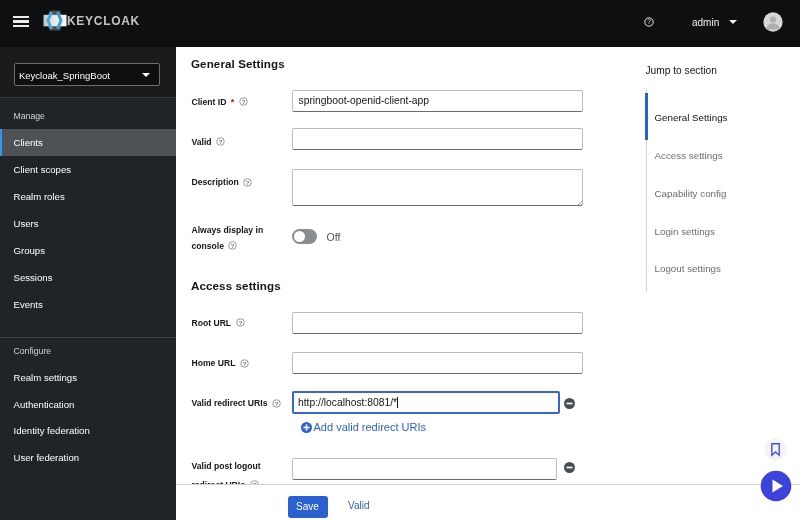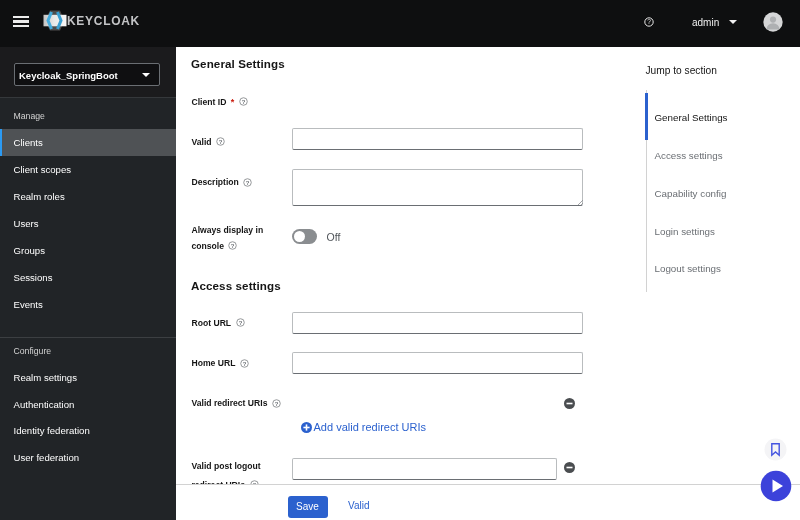--- a/index.html
+++ b/index.html
@@ -15,21 +15,21 @@
     letter-spacing:0.7px; color:#c3c4c6; }
   #adminTxt { position:absolute; left:692px; top:17px; font-size:10px; color:#f2f2f2; }
   #caret1 { position:absolute; left:729px; top:20px; width:0; height:0;
     border-left:4px solid transparent; border-right:4px solid transparent; border-top:4.5px solid #f2f2f2; }
 
   
   #sidebar { position:absolute; left:0; top:47px; width:176px; height:473px; background:#212427; }
   #sidetop { position:absolute; left:0; top:0; width:176px; height:51px; background:#1b1b1d;
     border-bottom:1px solid #35383b; }
   #realmSel { position:absolute; left:14px; top:16px; width:146px; height:23px; background:#0f0f11;
-    border:1px solid #6a6e73; border-radius:2px;font-weight:bold; }
+    border:1px solid #6a6e73; border-radius:2px; }
   #realmSel span { position:absolute; left:4px; top:6px; font-size:9.5px; color:#fff; }
   #realmCaret { position:absolute; right:9px; top:9px; width:0; height:0;
     border-left:4px solid transparent; border-right:4px solid transparent; border-top:4.5px solid #fff; }
   .navgroup { position:absolute; left:13.5px; font-size:8.7px; color:#d2d2d2; }
   .navitem { position:absolute; left:13.5px; font-size:9.6px; color:#fff; }
   #selrow { position:absolute; left:0; top:81.5px; width:176px; height:27px; background:#4f5255;
     border-left:2px solid #2b9af3; }
   #navdivider { position:absolute; left:0; top:290px; width:176px; height:1px; background:#3c3f42; }
 
   
@@ -134,20 +134,21 @@
     <div class="h2" style="top:9.5px">General Settings</div>
 
     <div class="lblrow" style="top:48.5px">
         <span>Client ID</span>
         <span class="red">*</span>
         <svg width="9" height="9" viewBox="0 0 10 10">
       <circle cx="5" cy="5" r="4.2" fill="none" stroke="#8a8d90" stroke-width="1"></circle>
       <text x="5" y="7.4" font-size="6.5" fill="#6a6e73" text-anchor="middle" font-family="Liberation Sans">?</text>
         </svg>
     </div>
+    <div class="inp" style="top:43px">springboot-openid-client-app</div>
 
     <div class="lblrow" style="top:88.5px">
         <span>Valid</span>
         <svg width="9" height="9" viewBox="0 0 10 10">
       <circle cx="5" cy="5" r="4.2" fill="none" stroke="#8a8d90" stroke-width="1"></circle>
       <text x="5" y="7.4" font-size="6.5" fill="#6a6e73" text-anchor="middle" font-family="Liberation Sans">?</text>
         </svg>
     </div>
     <div class="inp" style="top:81px"></div>
 
@@ -198,20 +199,21 @@
     </div>
     <div class="inp" style="top:305px"></div>
 
     <div class="lblrow" style="top:350px">
         <span>Valid redirect URIs</span>
         <svg width="9" height="9" viewBox="0 0 10 10">
       <circle cx="5" cy="5" r="4.2" fill="none" stroke="#8a8d90" stroke-width="1"></circle>
       <text x="5" y="7.4" font-size="6.5" fill="#6a6e73" text-anchor="middle" font-family="Liberation Sans">?</text>
         </svg>
     </div>
+    <div id="vru">http://localhost:8081/*<span style="border-left:1px solid #151515">​</span></div>
     <svg class="minus" style="left:387.5px; top:350.5px" width="11" height="11" viewBox="0 0 11 11">
       <circle cx="5.5" cy="5.5" r="5.5" fill="#4a4d50"></circle>
       <rect x="2.5" y="4.7" width="6" height="1.6" fill="#fff"></rect>
     </svg>
 
     <svg class="abs" style="left:124.5px; top:374.5px" width="11" height="11" viewBox="0 0 11 11">
       <circle cx="5.5" cy="5.5" r="5.5" fill="#2b61ce"></circle>
       <rect x="2.4" y="4.7" width="6.2" height="1.6" fill="#fff"></rect>
       <rect x="4.7" y="2.4" width="1.6" height="6.2" fill="#fff"></rect>
     </svg>

